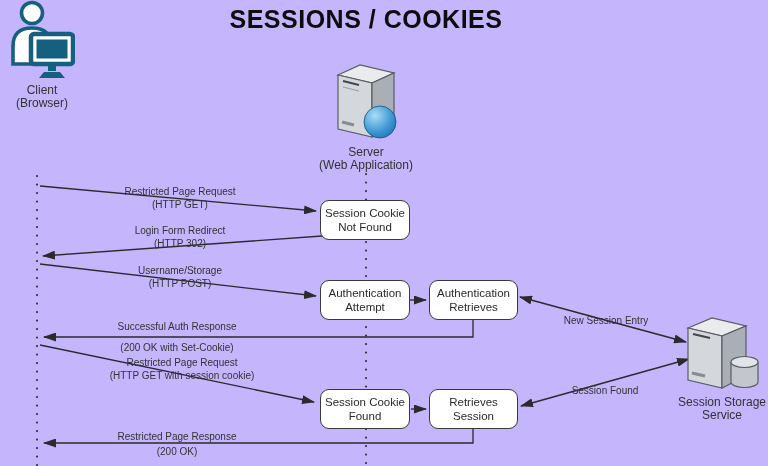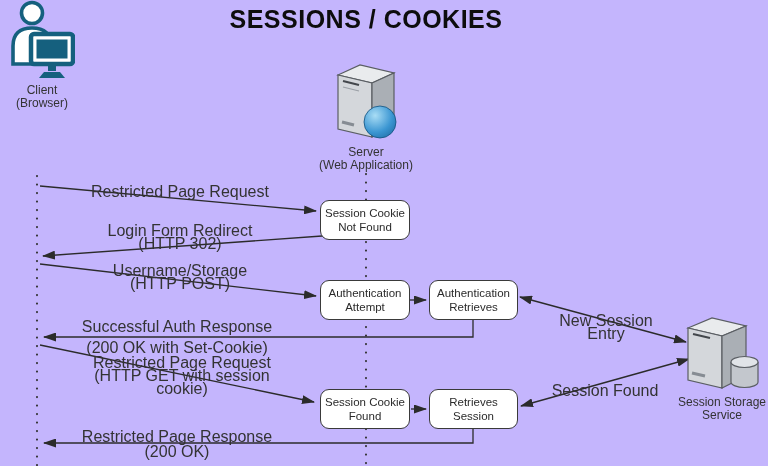--- a/index.html
+++ b/index.html
@@ -10,21 +10,21 @@
   .title{
     position:absolute;top:5px;left:0;width:732px;text-align:center;
     font-size:25px;font-weight:700;color:#0d0d0d;letter-spacing:.5px;
   }
   svg.connectors{position:absolute;left:0;top:0;}
   .pbox{
     position:absolute;background:#fff;border:1.6px solid #3a3a3a;border-radius:9px;
     display:flex;flex-direction:column;align-items:center;justify-content:center;
     font-size:11.5px;line-height:14px;text-align:right;color:#2b2b2b;box-sizing:border-box;
   }
-  .msg{position:absolute;text-align:center;font-size:16px;line-height:13px;color:#333;}
+  .msg{position:absolute;text-align:center;font-size:10px;line-height:13px;color:#333;}
   .actor{position:absolute;text-align:center;}
   .actor .lbl{font-size:12px;line-height:13px;color:#333;}
   .icon-wrap{display:inline-block;}
 </style>
 </head>
 <body>
 
 <div class="canvas">
 
   <div class="title">SESSIONS / COOKIES</div>
@@ -122,20 +122,21 @@
     <div>Session Cookie</div>
     <div>Found</div>
   </div>
   <div class="pbox" style="left:429px;top:389px;width:89px;height:40px;">
     <div>Retrieves</div>
     <div>Session</div>
   </div>
 
   <div class="msg" style="left:80px;top:185px;width:200px;">
     <div>Restricted Page Request</div>
+    <div>(HTTP GET)</div>
   </div>
   <div class="msg" style="left:80px;top:224px;width:200px;">
     <div>Login Form Redirect</div>
     <div>(HTTP 302)</div>
   </div>
   <div class="msg" style="left:80px;top:264px;width:200px;">
     <div>Username/Storage</div>
     <div>(HTTP POST)</div>
   </div>
   <div class="msg" style="left:545px;top:314px;width:122px;">

